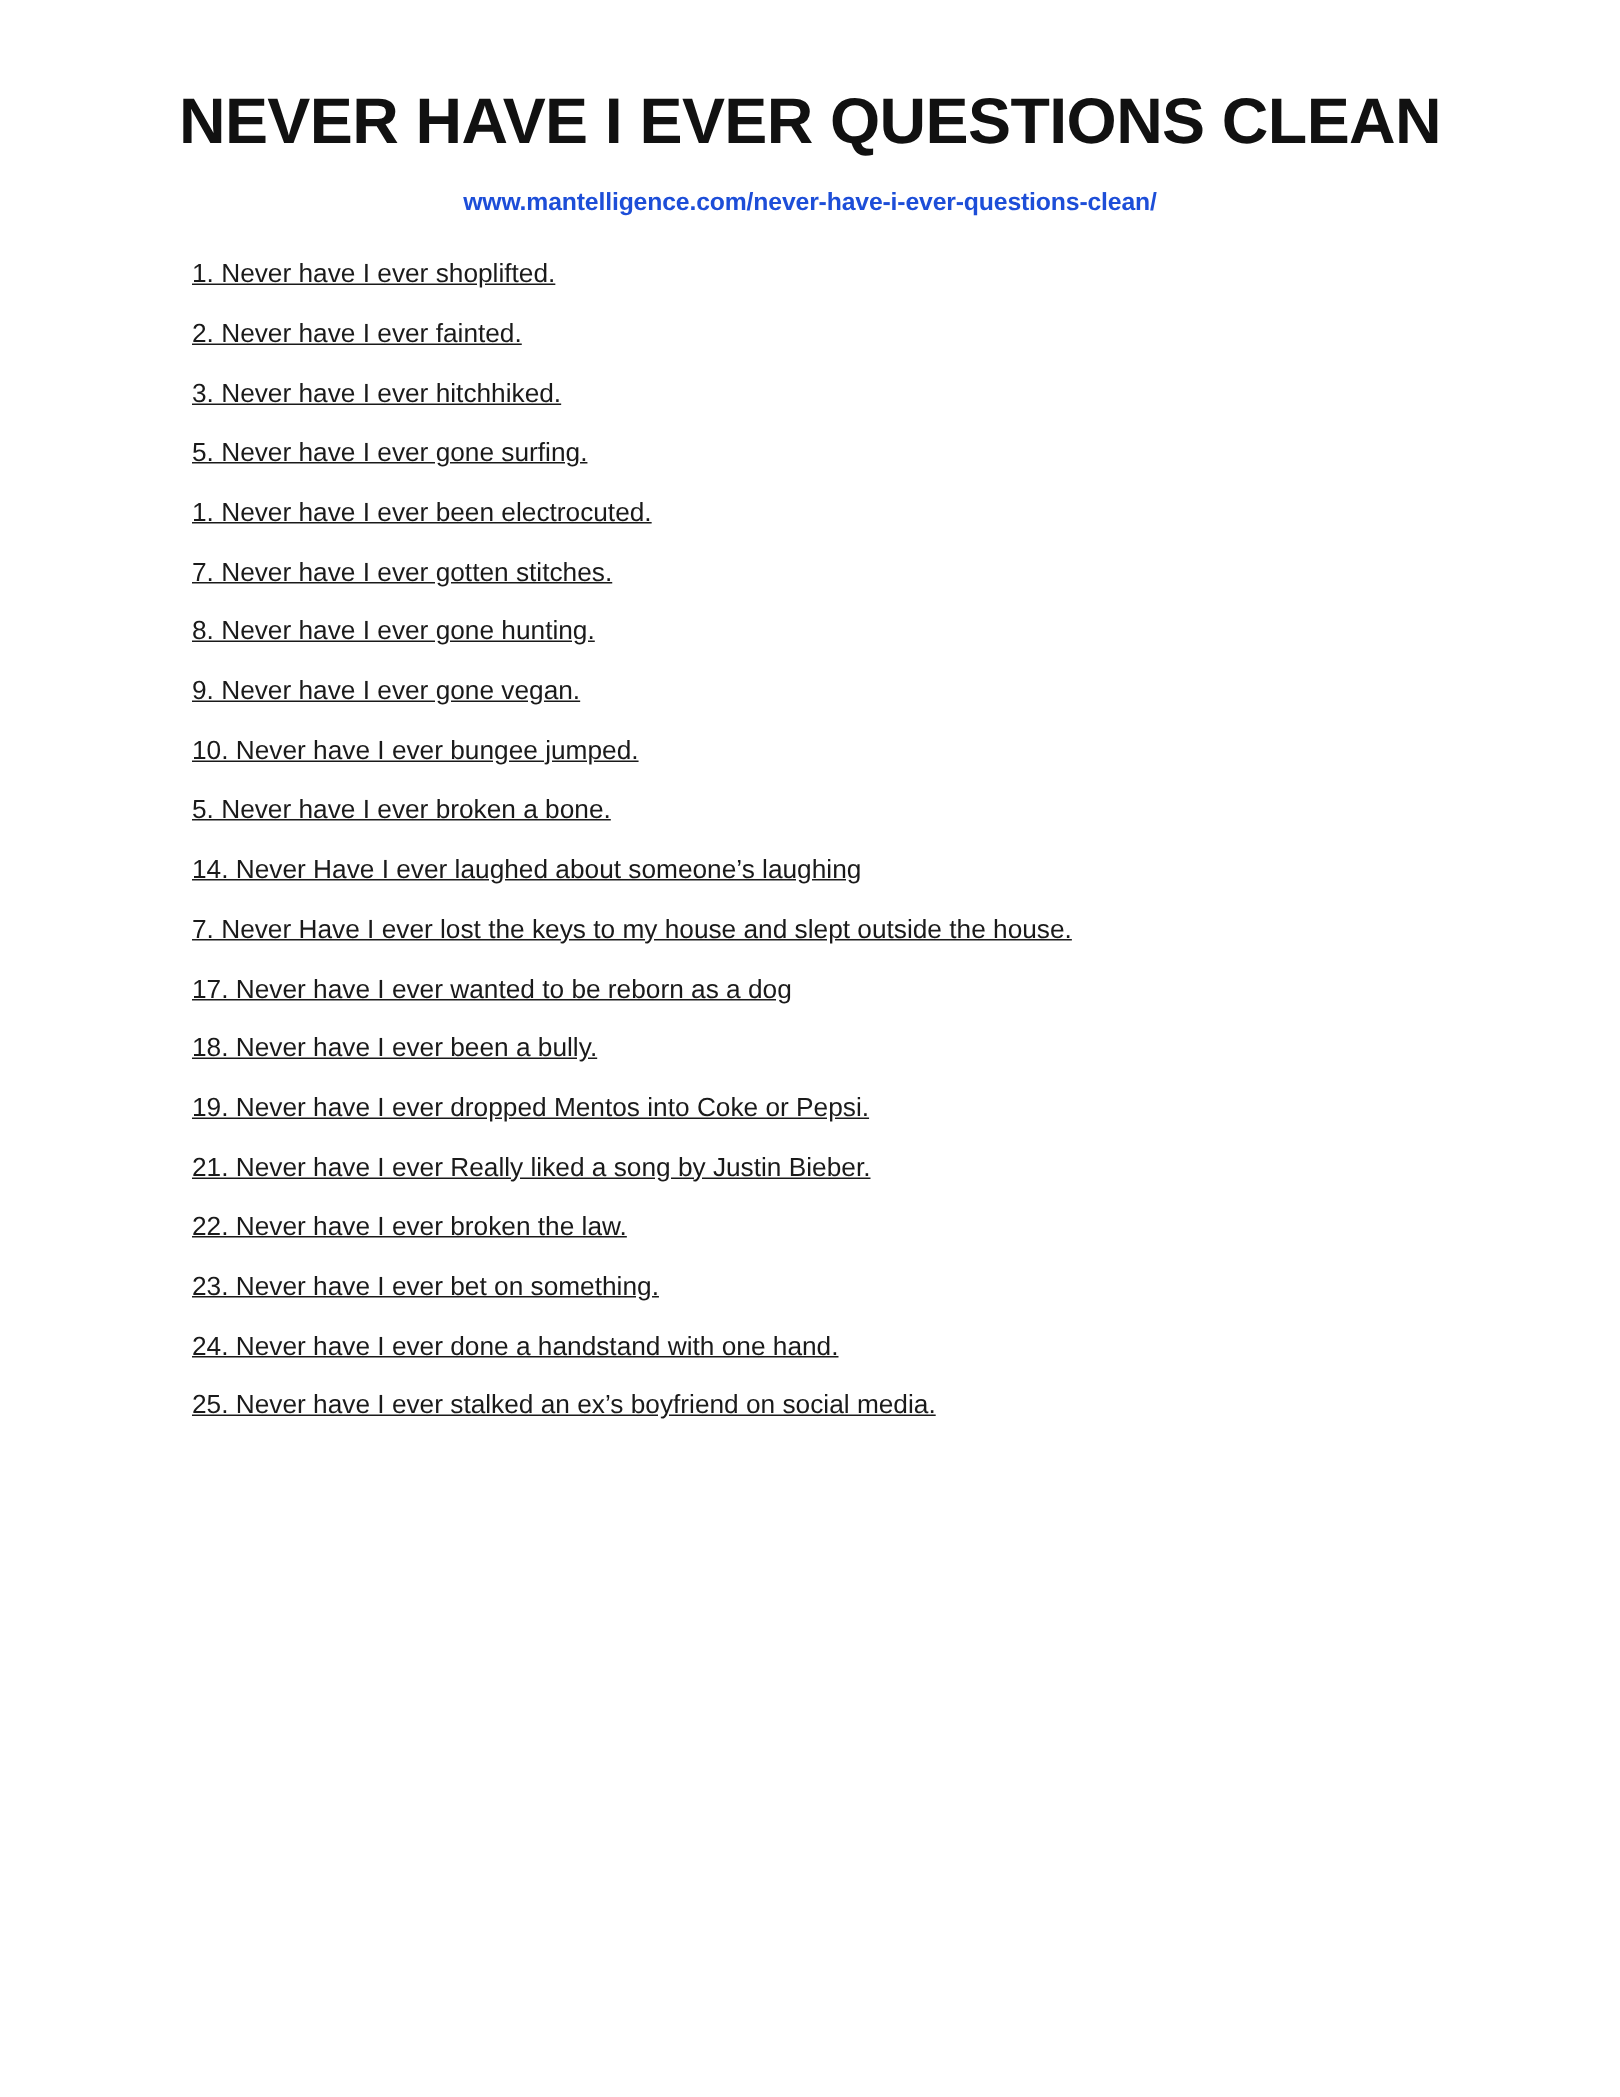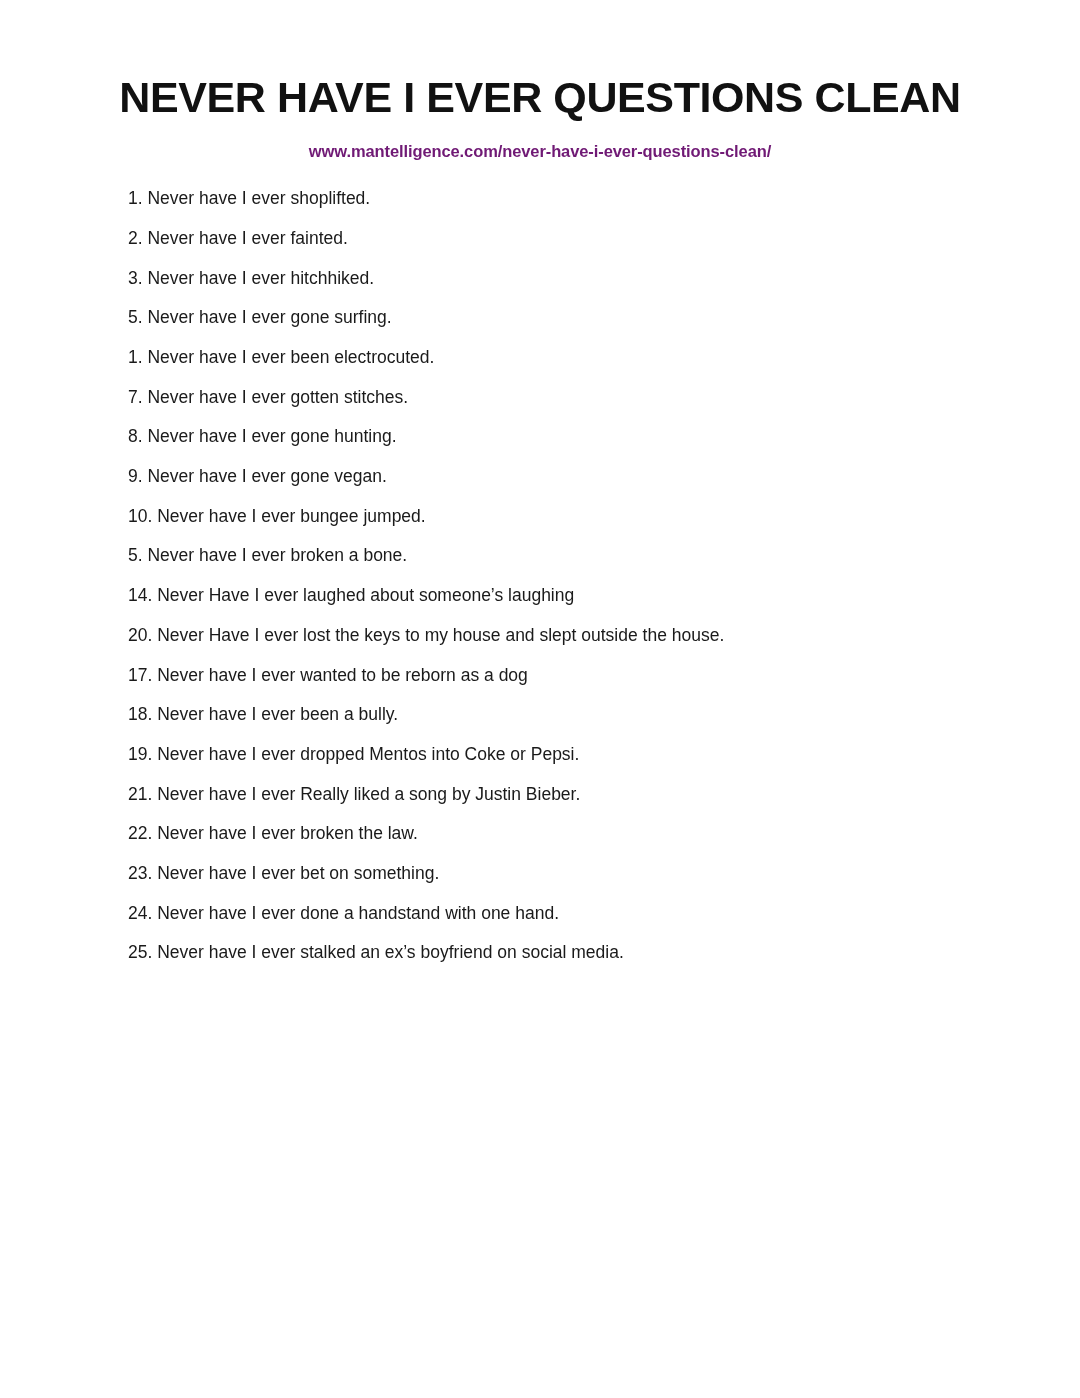--- a/index.html
+++ b/index.html
@@ -21,37 +21,38 @@
     background: #ffffff;
     box-sizing: border-box;
   }
   .doc-title {
     text-align: center;
     font-size: 43px;
     font-weight: bold;
     letter-spacing: -0.4px;
     color: #111111;
     margin: 0;
-    padding-top: 74px;
+    padding-top: 58px;
     line-height: 1.1;
   }
   .doc-subtitle {
     text-align: center;
     font-size: 16.5px;
     font-weight: bold;
-    color: #701a75;
+    color: #1d4ed8;
     margin: 0;
     padding-top: 21px;
     letter-spacing: -0.1px;
   }
   .list {
     list-style: none;
     margin: 0;
     padding: 0;
     padding-top: 29px;
+    text-decoration: underline;
   }
   .list-item {
     font-size: 17.5px;
     color: #1a1a1a;
     padding-left: 128px;
     padding-right: 60px;
     line-height: 1.0;
     margin-bottom: 22.2px;
     white-space: nowrap;
   }
@@ -67,21 +68,21 @@
     <li class="list-item">2. Never have I ever fainted.</li>
     <li class="list-item">3. Never have I ever hitchhiked.</li>
     <li class="list-item">5. Never have I ever gone surfing.</li>
     <li class="list-item">1. Never have I ever been electrocuted.</li>
     <li class="list-item">7. Never have I ever gotten stitches.</li>
     <li class="list-item">8. Never have I ever gone hunting.</li>
     <li class="list-item">9. Never have I ever gone vegan.</li>
     <li class="list-item">10. Never have I ever bungee jumped.</li>
     <li class="list-item">5. Never have I ever broken a bone.</li>
     <li class="list-item">14. Never Have I ever laughed about someone’s laughing</li>
-    <li class="list-item">20. Never Have I ever lost the keys to my house and slept outside the house.</li>
+    <li class="list-item">7. Never Have I ever lost the keys to my house and slept outside the house.</li>
     <li class="list-item">17. Never have I ever wanted to be reborn as a dog</li>
     <li class="list-item">18. Never have I ever been a bully.</li>
     <li class="list-item">19. Never have I ever dropped Mentos into Coke or Pepsi.</li>
     <li class="list-item">21. Never have I ever Really liked a song by Justin Bieber.</li>
     <li class="list-item">22. Never have I ever broken the law.</li>
     <li class="list-item">23. Never have I ever bet on something.</li>
     <li class="list-item">24. Never have I ever done a handstand with one hand.</li>
     <li class="list-item">25. Never have I ever stalked an ex’s boyfriend on social media.</li>
   </ul>
 </div>

